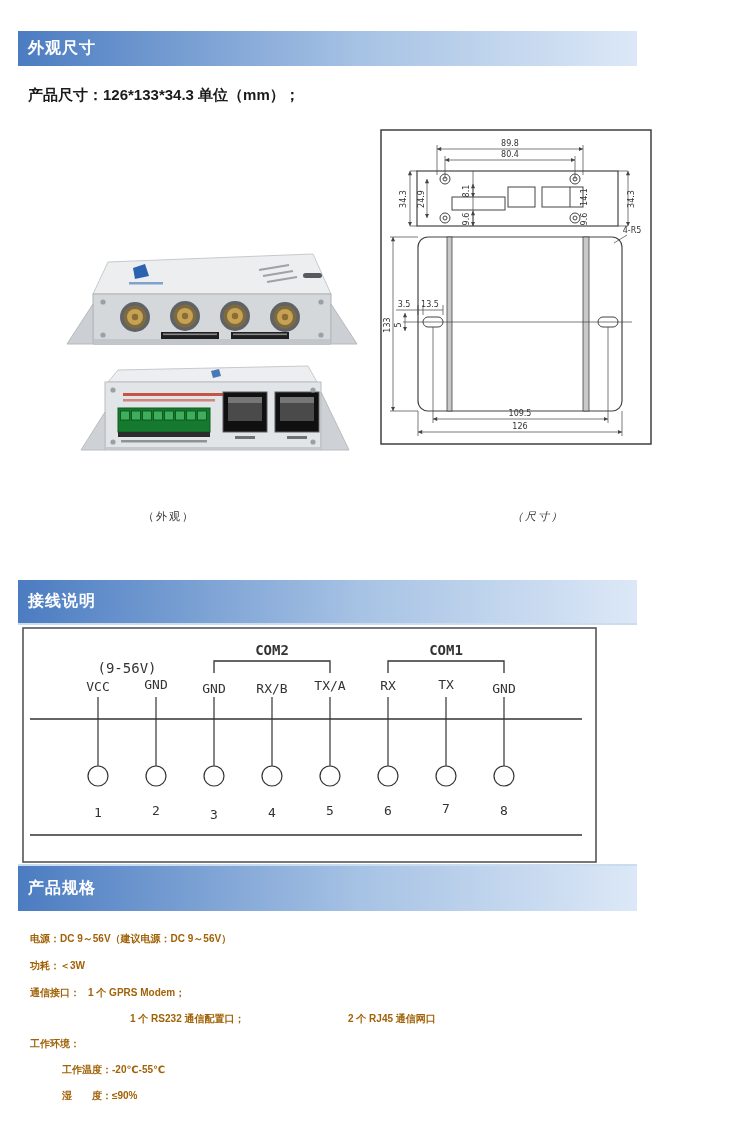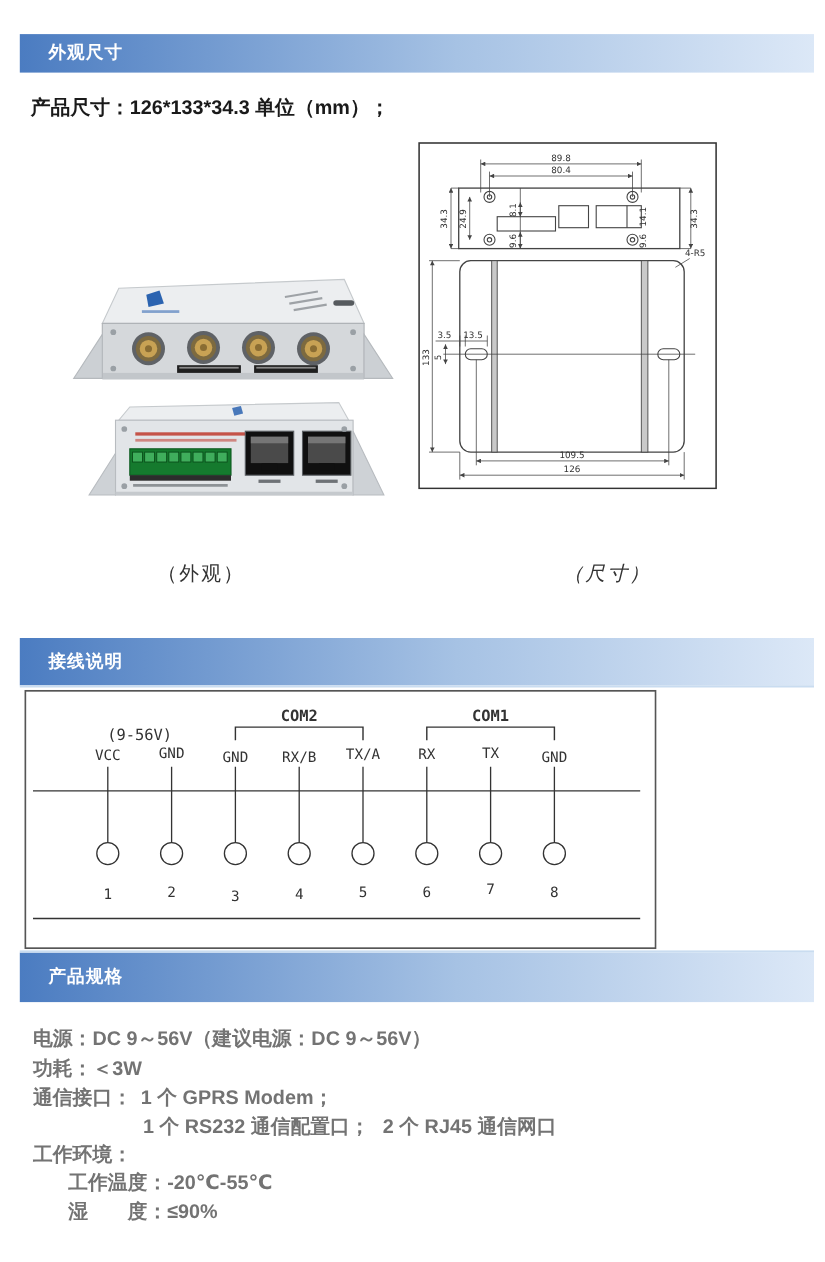--- a/index.html
+++ b/index.html
@@ -1,32 +1,32 @@
 <!DOCTYPE html>
 <html><head>
 <meta charset="utf-8">
 <style>
   html,body{margin:0;padding:0;background:#fff;}
   .page{position:relative;width:750px;height:1147px;background:#ffffff;overflow:hidden;
         font-family:"Liberation Sans","DejaVu Sans",sans-serif;color:#222;}
-  .section-bar{position:absolute;left:18px;width:722px;display:flex;align-items:center;
+  .section-bar{position:absolute;left:18px;width:619px;display:flex;align-items:center;
         background:linear-gradient(90deg,#4b7cc1 0%,#6f9ace 30%,#a6c2e4 65%,#d9e6f6 100%);
-        color:#ffffff;font-weight:bold;font-size:16px;padding-left:26px;box-sizing:border-box;
+        color:#ffffff;font-weight:bold;font-size:16px;padding-left:10px;box-sizing:border-box;
         letter-spacing:1px;}
   .bar1{top:31px;height:35px;}
   .bar2{top:580px;height:45px;border-bottom:2px solid #c9dcf0;}
   .bar3{top:864px;height:47px;border-top:2px solid #c9dcf0;text-align:right;}
-  .size-line{position:absolute;left:28px;top:86px;font-size:18px;font-weight:bold;color:#1a1a1a;}
-  .caption{position:absolute;top:509px;font-size:18px;color:#333;letter-spacing:2px;text-align:right;}
+  .size-line{position:absolute;left:28px;top:86px;font-size:15px;font-weight:bold;color:#1a1a1a;}
+  .caption{position:absolute;top:509px;font-size:11px;color:#333;letter-spacing:2px;text-align:right;}
   .cap1{left:143px;}
   .cap2{left:512px;font-style:italic;}
   .photos{position:absolute;left:63px;top:242px;}
   .drawing{position:absolute;left:380px;top:129px;}
   .wiring{position:absolute;left:22px;top:627px;}
-  .spec{position:absolute;font-size:18px;font-weight:bold;color:#737373;white-space:nowrap;}
+  .spec{position:absolute;font-size:10px;font-weight:bold;color:#a16207;white-space:nowrap;}
   .sp1{left:30px;top:932px;}
   .sp2{left:30px;top:959px;}
   .sp3a{left:30px;top:986px;}
   .sp3b{left:343px;top:986px;}
   .sp4a{left:130px;top:1012px;}
   .sp4b{left:348px;top:1012px;}
   .sp5{left:30px;top:1037px;}
   .sp6{left:62px;top:1063px;}
   .sp7{left:62px;top:1089px;}
   .spec .lbl{margin-right:8px;}

